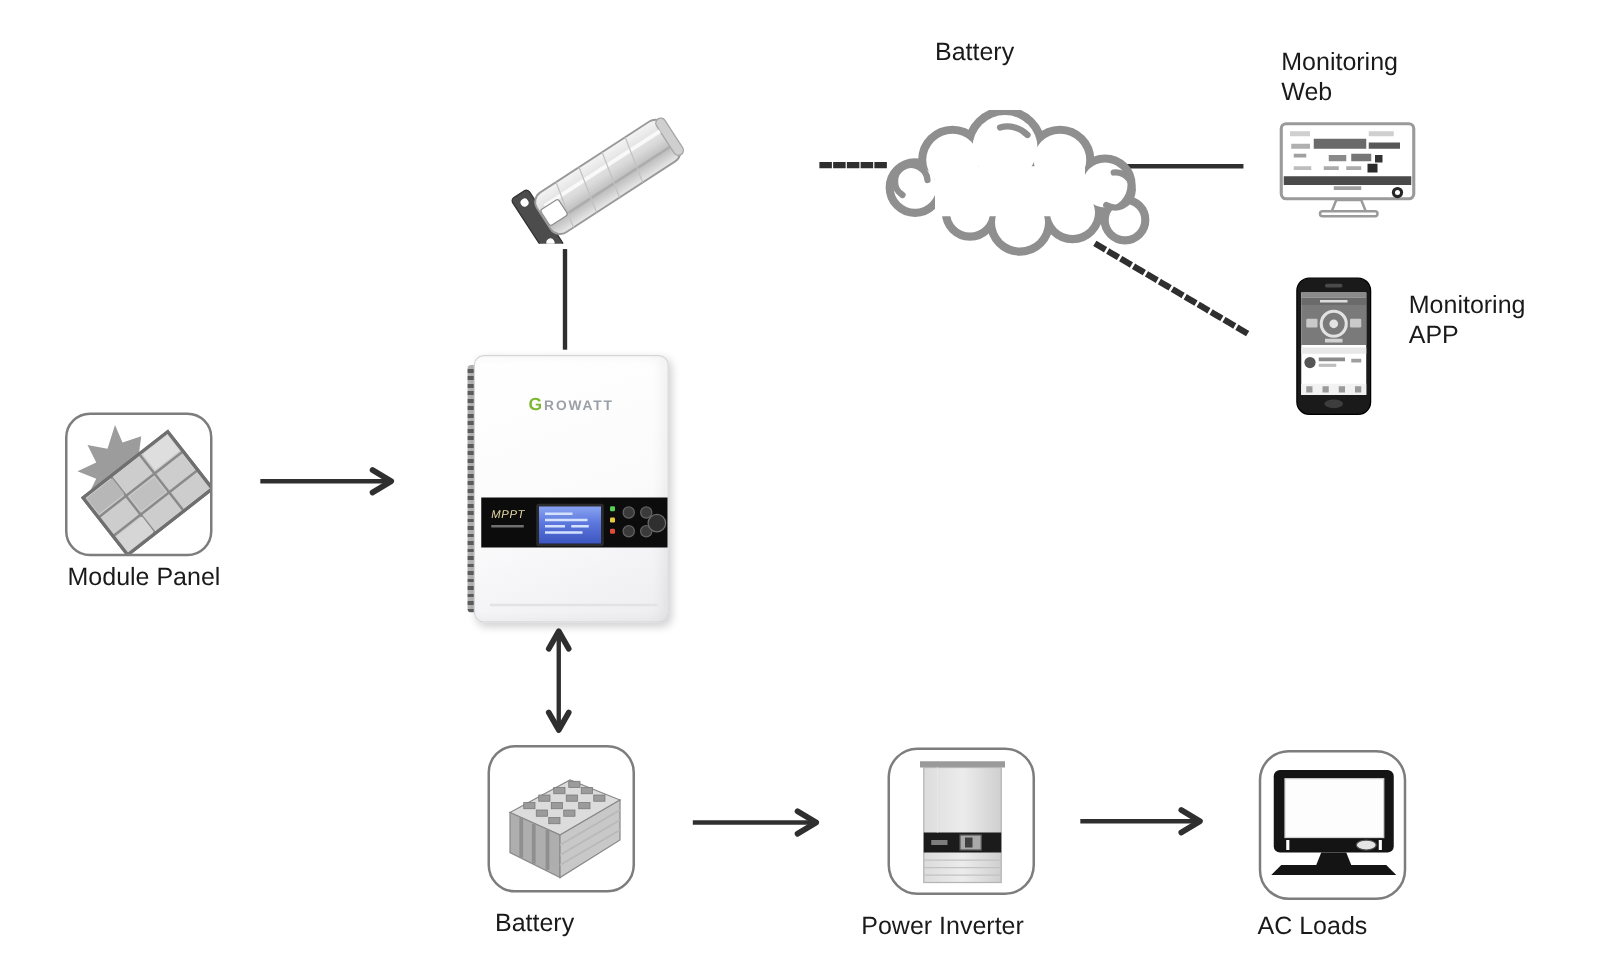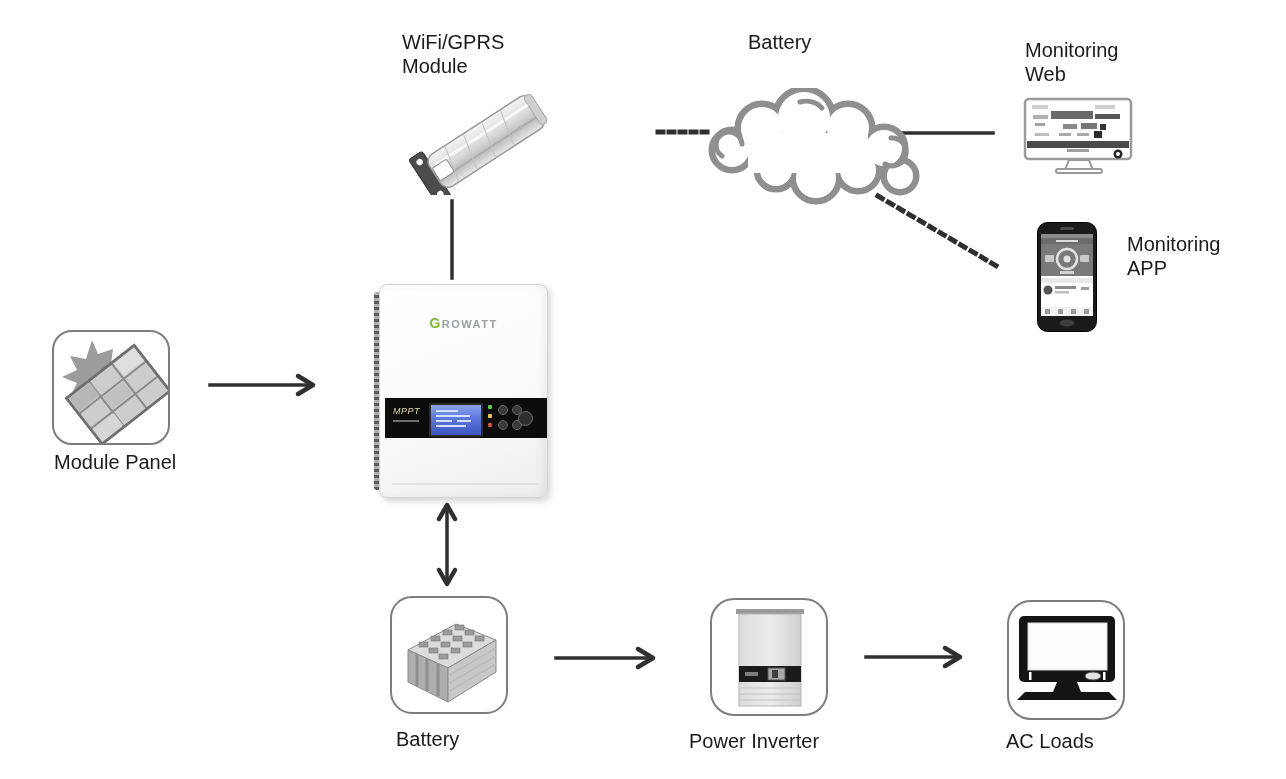--- a/index.html
+++ b/index.html
@@ -4,21 +4,21 @@
 <style>
   html,body{margin:0;padding:0;background:#ffffff;}
   body{font-family:"Liberation Sans", sans-serif;color:#1a1a1a;}
   .canvas{position:relative;width:1286px;height:779px;background:#ffffff;overflow:hidden;}
   .label{position:absolute;font-size:20px;line-height:1.22;white-space:pre-line;color:#1a1a1a;}
   .icon-box{position:absolute;border:2px solid #7d7d7d;border-radius:20px;background:#fff;}
   svg{display:block;}
   .abs{position:absolute;}
 
   
-  .controller{position:absolute;left:374px;top:284px;width:174px;height:214px;}
+  .controller{position:absolute;left:374px;top:284px;width:161px;height:214px;}
   .controller .fins{position:absolute;left:0;top:8px;bottom:8px;width:10px;border-radius:3px;
      background:repeating-linear-gradient(0deg,#5d5d5d 0 3px,#b3b3b3 3px 6px);}
   .controller .panel{position:absolute;left:5px;top:0;right:0;bottom:0;border-radius:8px;
      background:linear-gradient(160deg,#ffffff 0%,#fbfbfc 55%,#ededf0 100%);
      border:1px solid #d5d5d8;box-shadow:2px 3px 7px rgba(0,0,0,.18), inset -5px 0 9px rgba(0,0,0,.05);}
   .controller .logo{position:absolute;left:0;right:0;top:30px;text-align:center;
      font-weight:bold;letter-spacing:1.5px;font-size:11px;color:#9aa0a6;}
   .controller .logo .g{font-size:14px;}
   .controller .band{position:absolute;left:5px;right:0;top:113px;height:40px;background:#0c0c0c;}
   .controller .mppt{position:absolute;left:8px;top:8px;font-style:italic;font-weight:normal;
@@ -75,22 +75,20 @@
       <g>
         <path d="M903,133 L993,133" stroke-width="3.5"></path>
       </g>
 
       <g>
         <path d="M878,196 L1000,268" stroke-width="5" stroke-dasharray="5 7"></path>
       </g>
     </g>
   </svg>
 
-  <div class="label" style="left:402px;top:30px">WiFi/GPRS
-Module</div>
   <div class="label" style="left:748px;top:30px">Battery</div>
   <div class="label" style="left:1025px;top:38px">Monitoring
 Web</div>
   <div class="label" style="left:1127px;top:232px">Monitoring
 APP</div>
   <div class="label" style="left:54px;top:450px">Module Panel</div>
   <div class="label" style="left:396px;top:727px">Battery</div>
   <div class="label" style="left:689px;top:729px">Power Inverter</div>
   <div class="label" style="left:1006px;top:729px">AC Loads</div>
 

